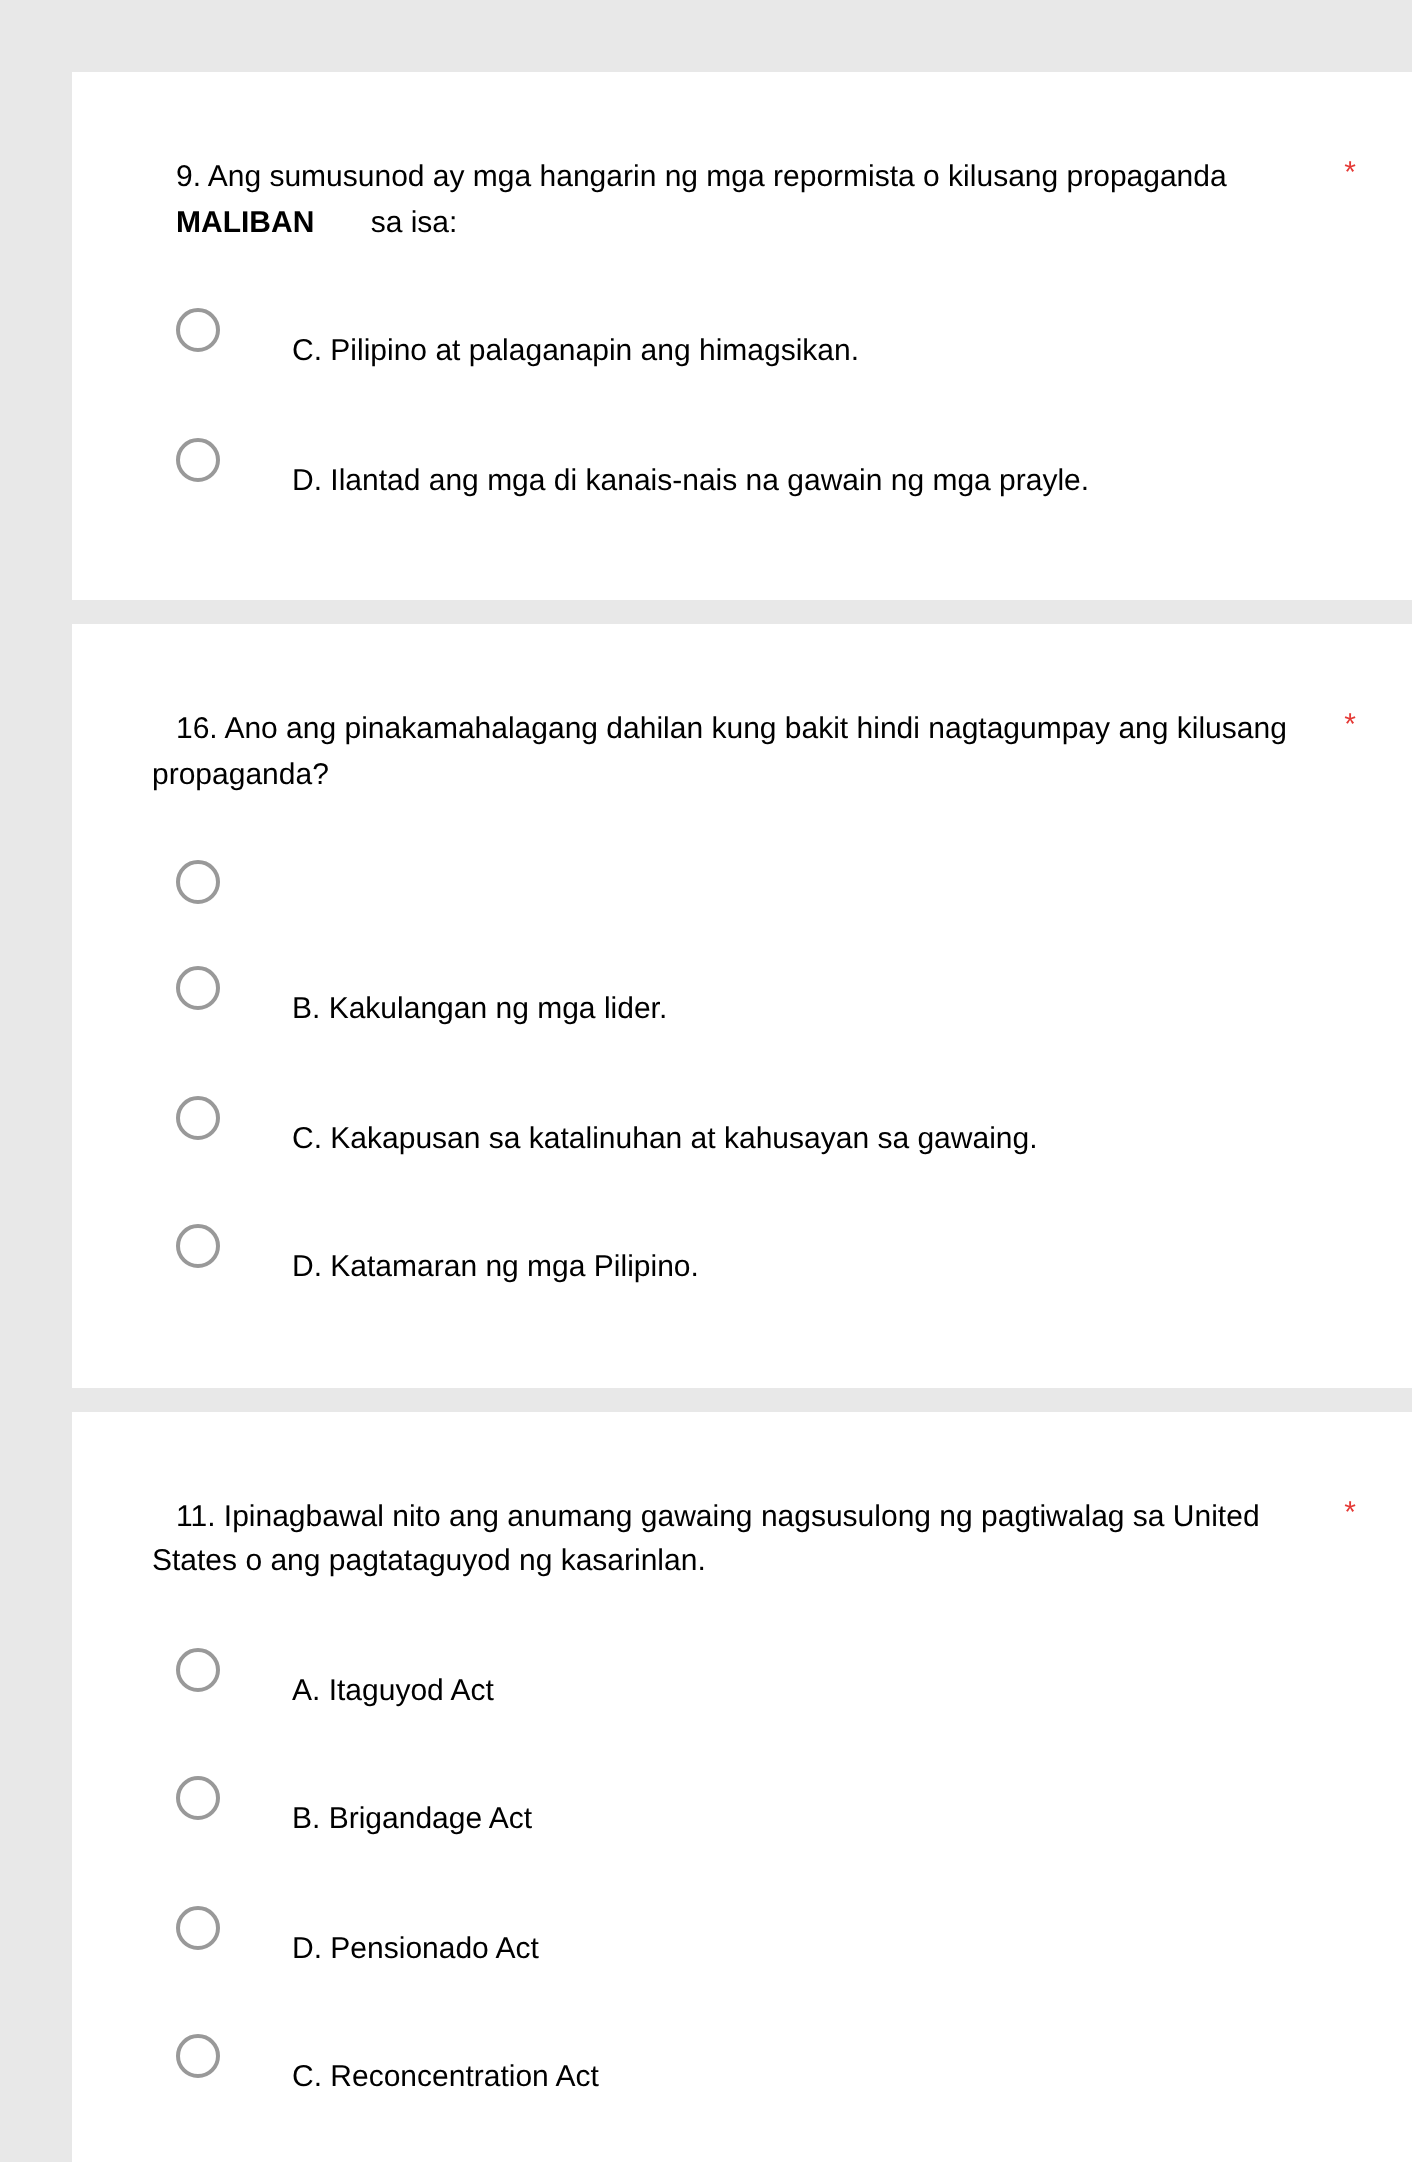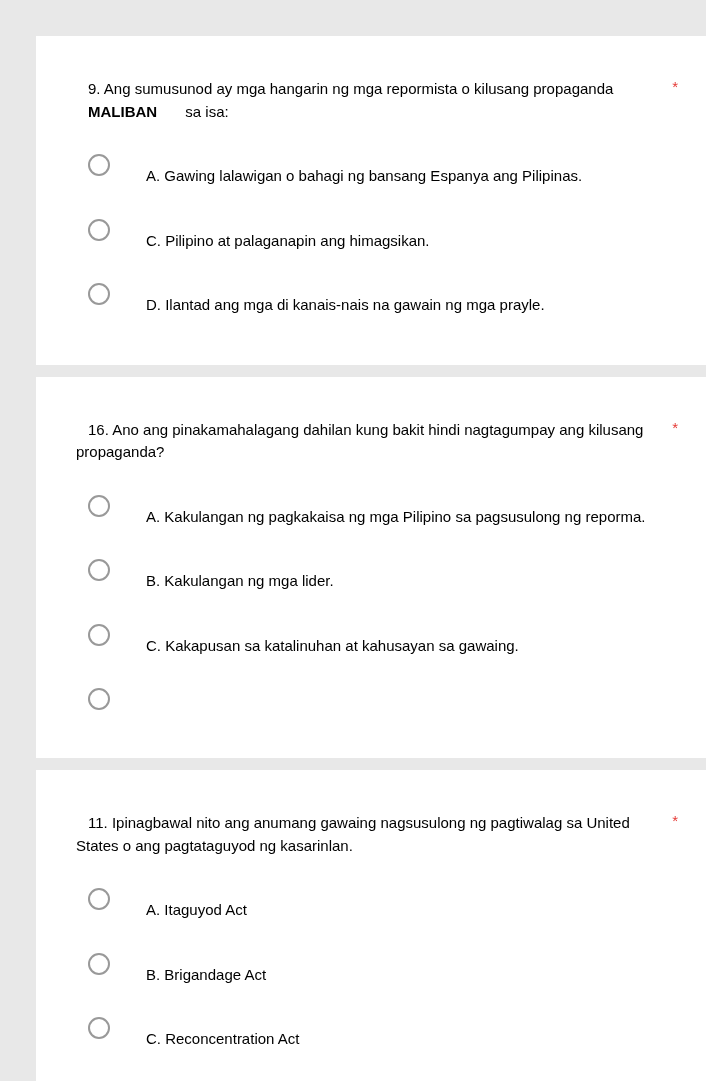--- a/index.html
+++ b/index.html
@@ -84,55 +84,51 @@
 <div class="section">
   <div class="question-header">
     <div class="question-text">
       <span>9. Ang sumusunod ay mga hangarin ng mga repormista o kilusang propaganda </span><span class="bold">MALIBAN</span><span> sa isa:</span>
     </div>
     <span class="required-star">*</span>
   </div>
   <ul class="options-list">
     <li class="option-item">
       <div class="radio-circle"></div>
-      <span class="option-label">A. Gawing lalawigan o bahagi ng bansang Espanya ang Pilipinas.</span>
-    </li>
-    <li class="option-item">
-      <div class="radio-circle"></div>
       <span class="option-label">C. Pilipino at palaganapin ang himagsikan.</span>
     </li>
     <li class="option-item">
       <div class="radio-circle"></div>
       <span class="option-label">D. Ilantad ang mga di kanais-nais na gawain ng mga prayle.</span>
     </li>
   </ul>
 </div>
 
 <div class="section">
   <div class="question-header">
     <div class="question-text">
       <span>16. Ano ang pinakamahalagang dahilan kung bakit hindi nagtagumpay ang kilusang propaganda?</span>
     </div>
     <span class="required-star">*</span>
   </div>
   <ul class="options-list">
     <li class="option-item">
       <div class="radio-circle"></div>
-      <span class="option-label">A. Kakulangan ng pagkakaisa ng mga Pilipino sa pagsusulong ng reporma.</span>
     </li>
     <li class="option-item">
       <div class="radio-circle"></div>
       <span class="option-label">B. Kakulangan ng mga lider.</span>
     </li>
     <li class="option-item">
       <div class="radio-circle"></div>
       <span class="option-label">C. Kakapusan sa katalinuhan at kahusayan sa gawaing.</span>
     </li>
     <li class="option-item">
       <div class="radio-circle"></div>
+      <span class="option-label">D. Katamaran ng mga Pilipino.</span>
     </li>
   </ul>
 </div>
 
 <div class="section">
   <div class="question-header">
     <div class="question-text">
       <span>11. Ipinagbawal nito ang anumang gawaing nagsusulong ng pagtiwalag sa United States o ang pagtataguyod ng kasarinlan.</span>
     </div>
     <span class="required-star">*</span>
@@ -141,20 +137,20 @@
     <li class="option-item">
       <div class="radio-circle"></div>
       <span class="option-label">A. Itaguyod Act</span>
     </li>
     <li class="option-item">
       <div class="radio-circle"></div>
       <span class="option-label">B. Brigandage Act</span>
     </li>
     <li class="option-item">
       <div class="radio-circle"></div>
-      <span class="option-label">C. Reconcentration Act</span>
+      <span class="option-label">D. Pensionado Act</span>
     </li>
     <li class="option-item">
       <div class="radio-circle"></div>
-      <span class="option-label">D. Pensionado Act</span>
+      <span class="option-label">C. Reconcentration Act</span>
     </li>
   </ul>
 </div>
 
 </body></html>

